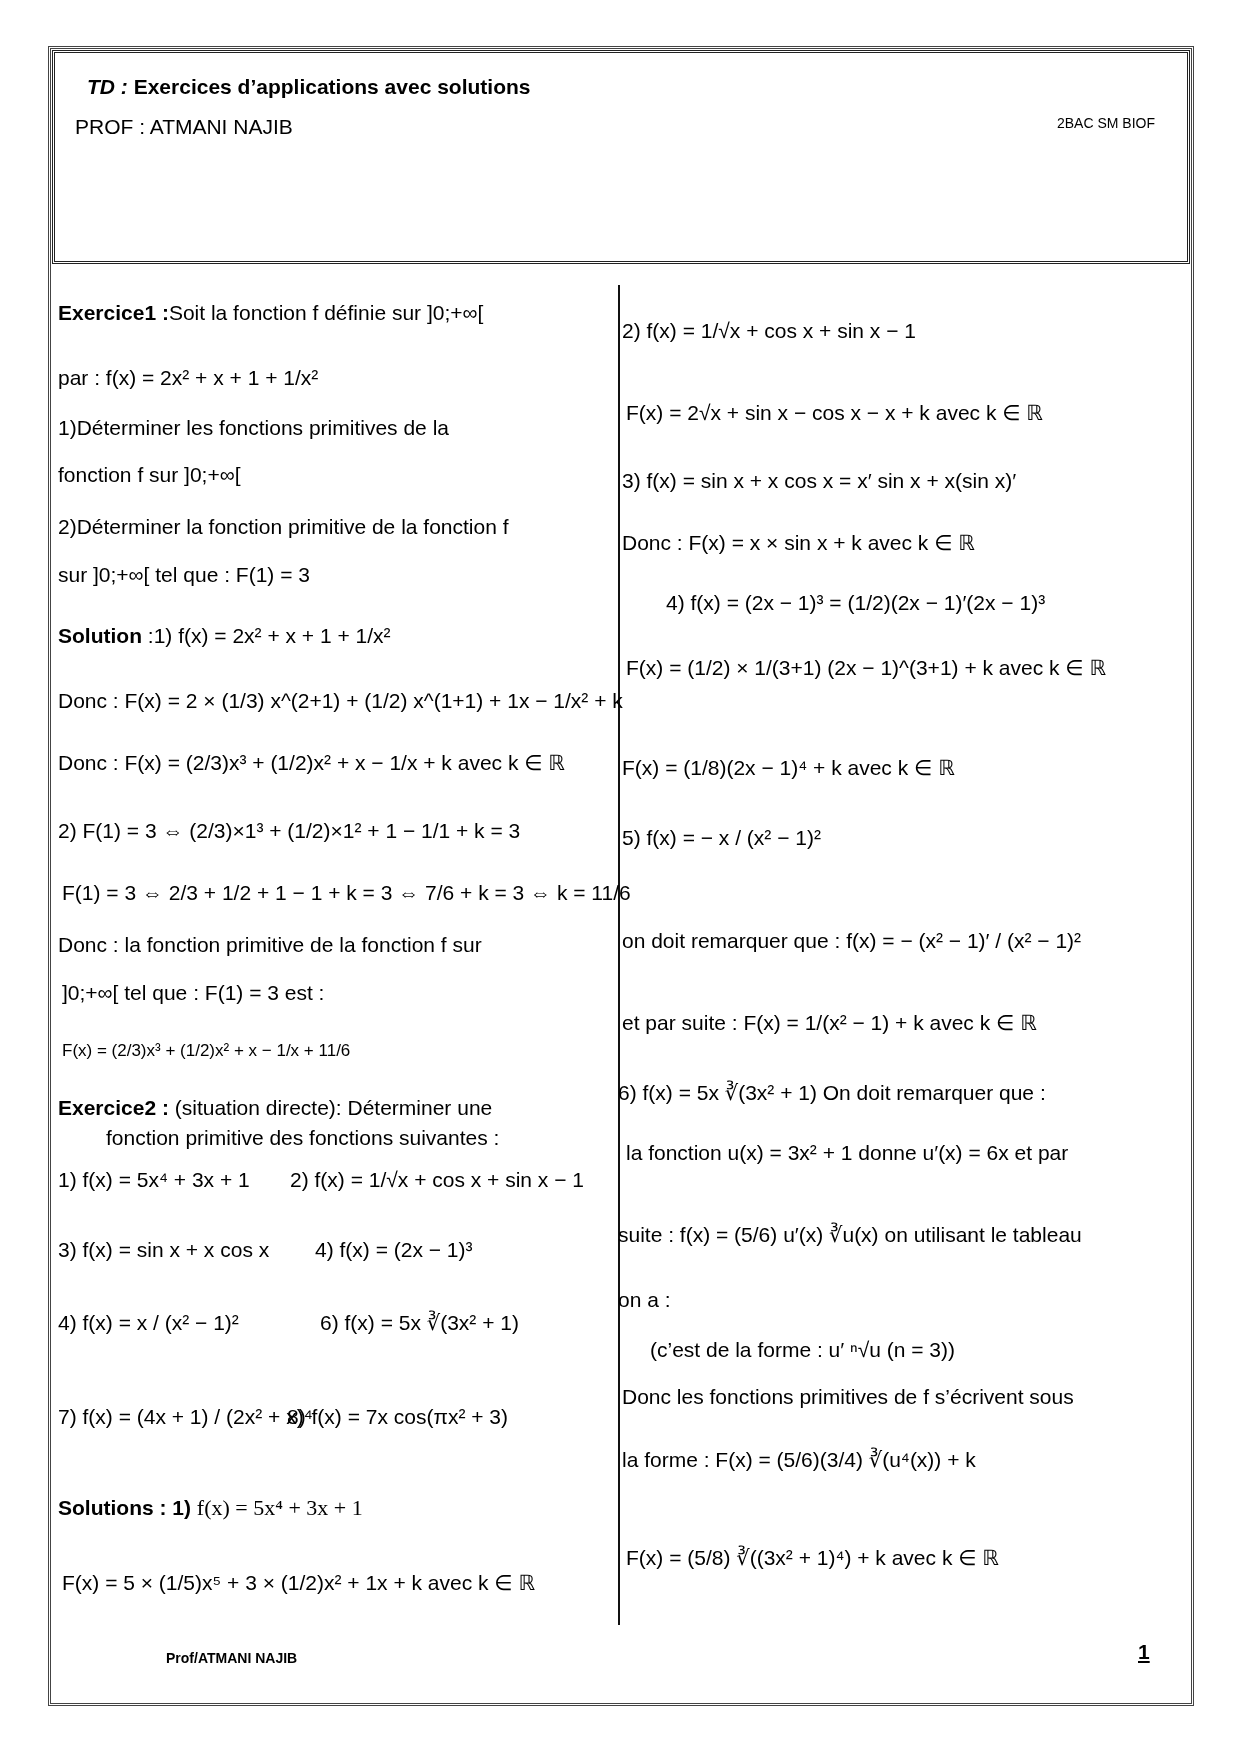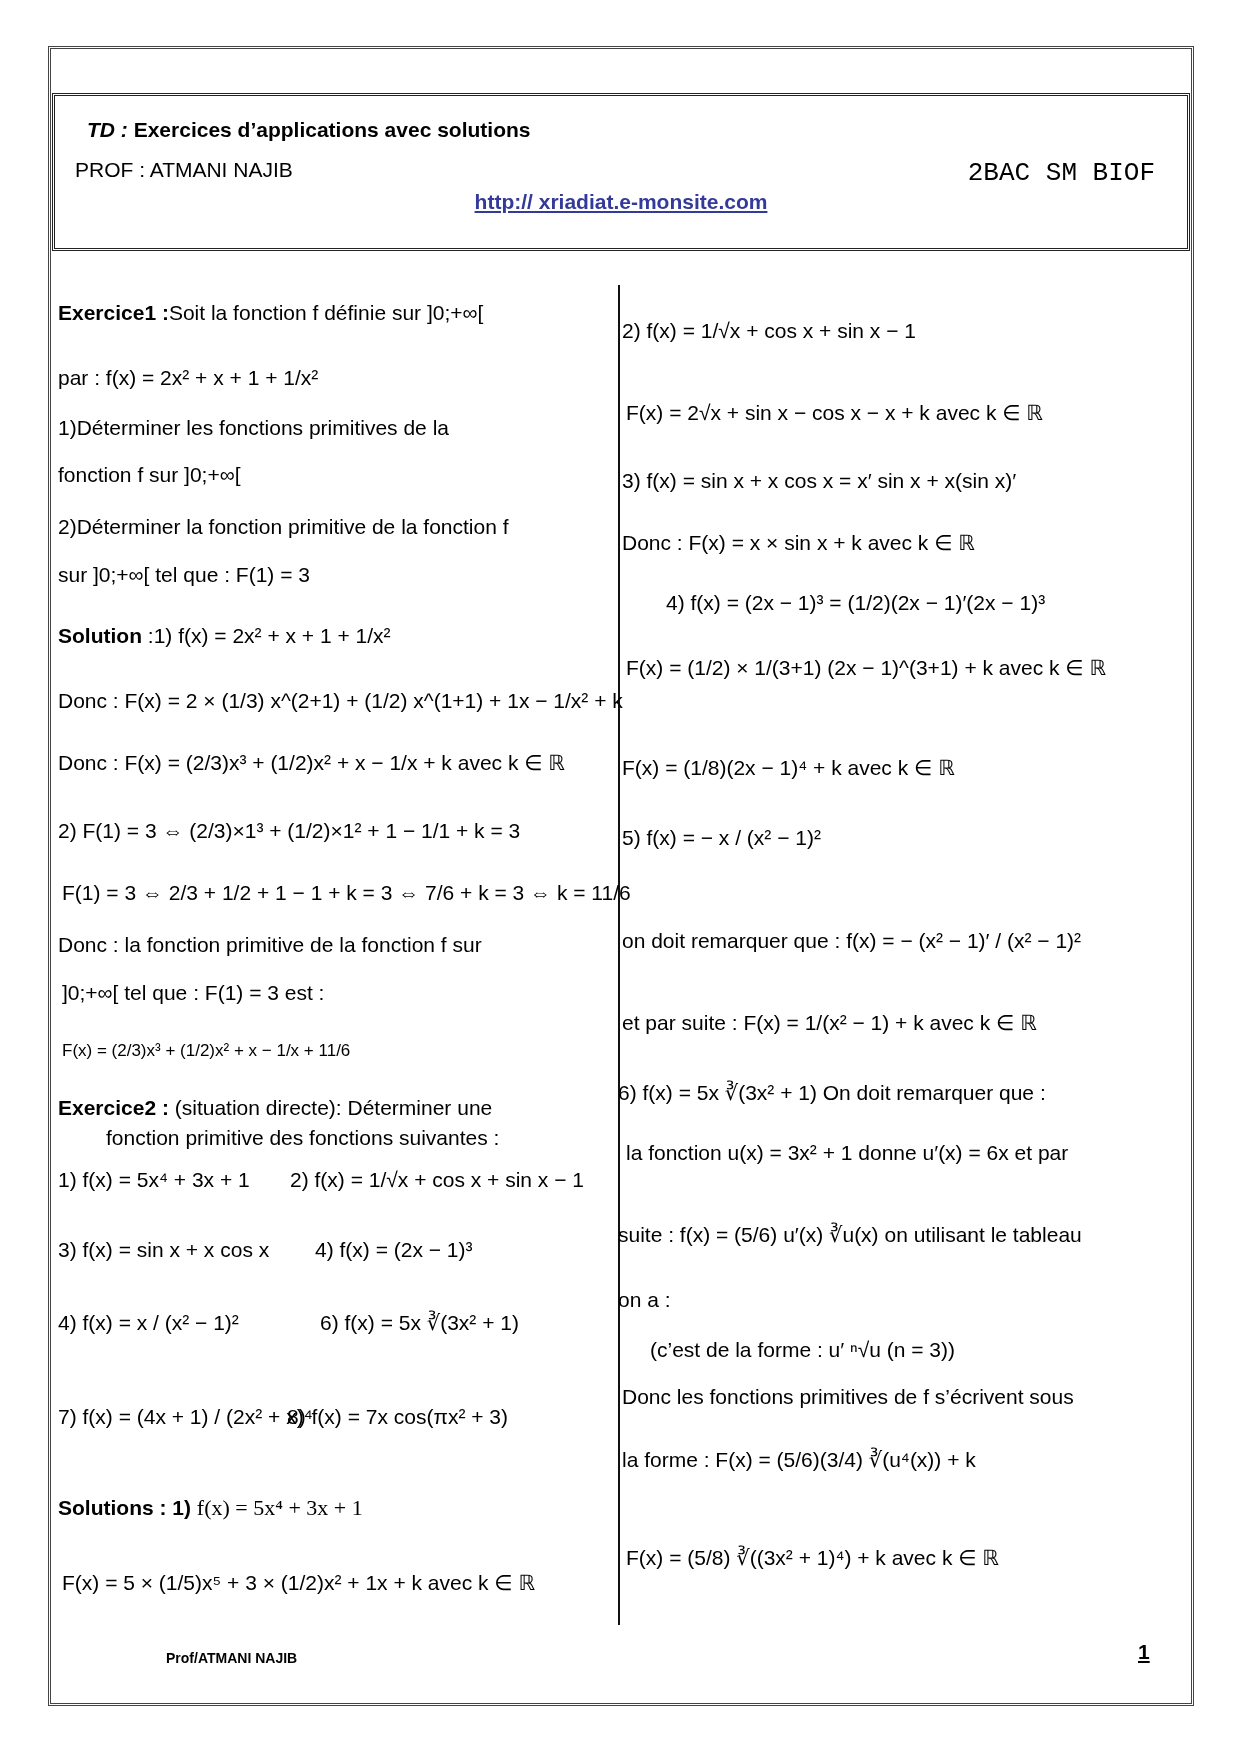--- a/index.html
+++ b/index.html
@@ -1,42 +1,41 @@
 <!DOCTYPE html>
 <html><head>
 <meta charset="utf-8">
 <style>
   html,body{margin:0;padding:0;background:#fff;}
   body{width:1240px;height:1754px;position:relative;font-family:"Liberation Sans",sans-serif;color:#000;overflow:hidden;}
   .page-frame{position:absolute;left:48px;top:46px;width:1146px;height:1660px;border:3px double #444;box-sizing:border-box;}
-  .header-box{position:absolute;left:52px;top:50px;width:1138px;height:158px;border:3px double #222;box-sizing:border-box;margin-top:43px;}
+  .header-box{position:absolute;left:52px;top:50px;width:1138px;height:214px;border:3px double #222;box-sizing:border-box;}
   .hd-title{position:absolute;left:32px;top:22px;font-size:21px;font-weight:bold;}
   .hd-title i{font-style:italic;}
   .hd-prof{position:absolute;left:20px;top:62px;font-size:21px;}
-  .hd-class{position:absolute;right:32px;top:62px;font-size:26px;font-family:Liberation Mono, monospace;}
+  .hd-class{position:absolute;right:32px;top:62px;font-size:14px;}
   .hd-link{position:absolute;left:0;right:0;top:94px;text-align:center;font-size:21px;font-weight:bold;color:#333a99;text-decoration:underline;}
   .hd-main{position:absolute;left:0;right:0;top:130px;text-align:center;font-size:36px;font-weight:bold;font-style:italic;letter-spacing:0.5px;}
   .divider{position:absolute;left:618px;top:285px;width:2px;height:1340px;background:#111;}
   .col{position:absolute;font-size:21px;line-height:1.25;}
   .line{position:absolute;white-space:nowrap;}
   .mr{font-family:"Liberation Serif",serif;font-size:22px;}
   b{font-weight:bold;}
   .footer-name{position:absolute;left:146px;top:1650px;font-size:14px;font-weight:bold;padding-left:20px;}
   .footer-page{position:absolute;left:1138px;top:1640px;font-size:21px;font-weight:bold;text-decoration:underline;}
 </style>
 </head>
 <body>
 
 <div class="page-frame"></div>
 
 <div class="header-box">
   <div class="hd-title"><i>TD :</i> <span>Exercices d’applications avec solutions</span></div>
   <div class="hd-prof">PROF : ATMANI NAJIB</div>
   <div class="hd-class">2BAC SM BIOF</div>
-  <div class="hd-link">http:// xriadiat.e-monsite.com</div>
 </div>
 
 <div class="divider"></div>
 
 <div class="col">
   <div class="line" style="left:58px;top:300px;"><b>Exercice1 :</b><span>Soit la fonction f définie sur ]0;+∞[</span></div>
   <div class="line" style="left:58px;top:365px;">par :  f(x) = 2x² + x + 1 + 1/x²</div>
   <div class="line" style="left:58px;top:415px;">1)Déterminer les fonctions primitives de la</div>
   <div class="line" style="left:58px;top:462px;">fonction f sur ]0;+∞[</div>
   <div class="line" style="left:58px;top:514px;">2)Déterminer la fonction primitive de la fonction f</div>

